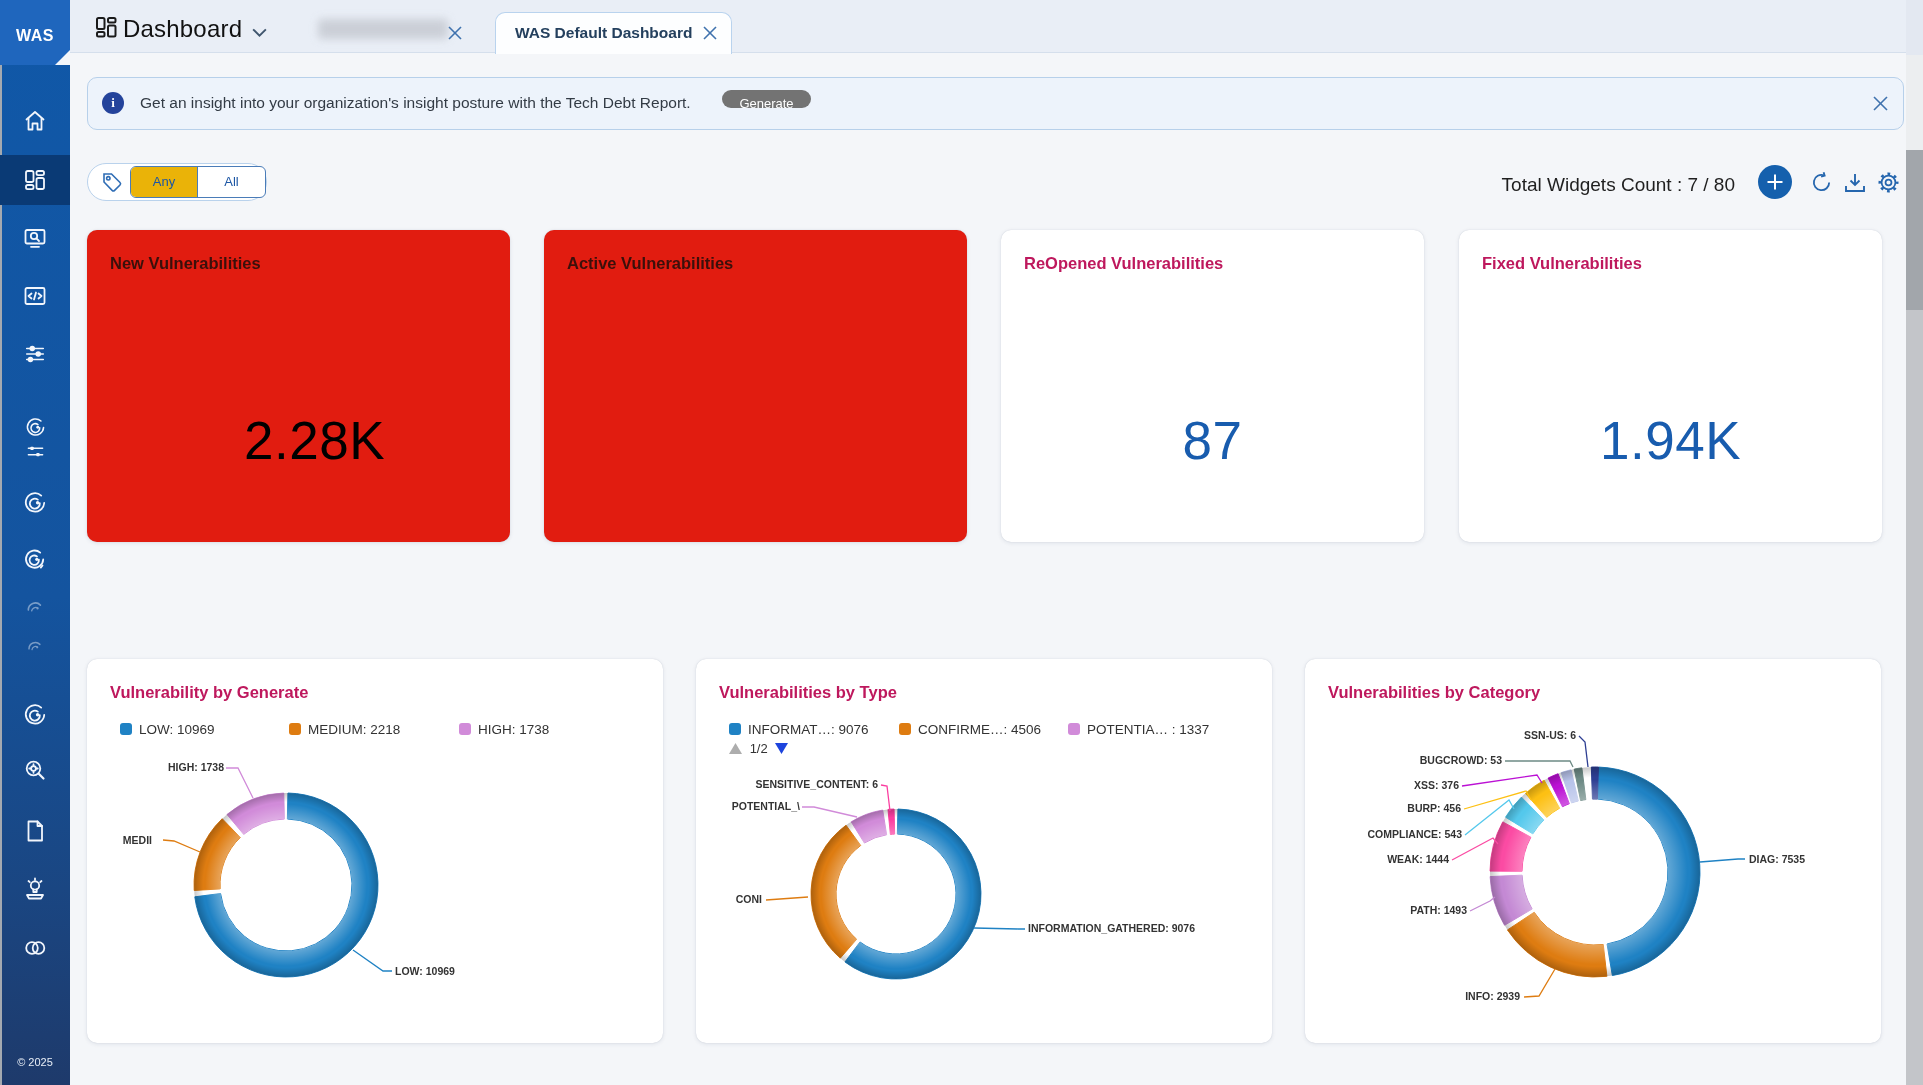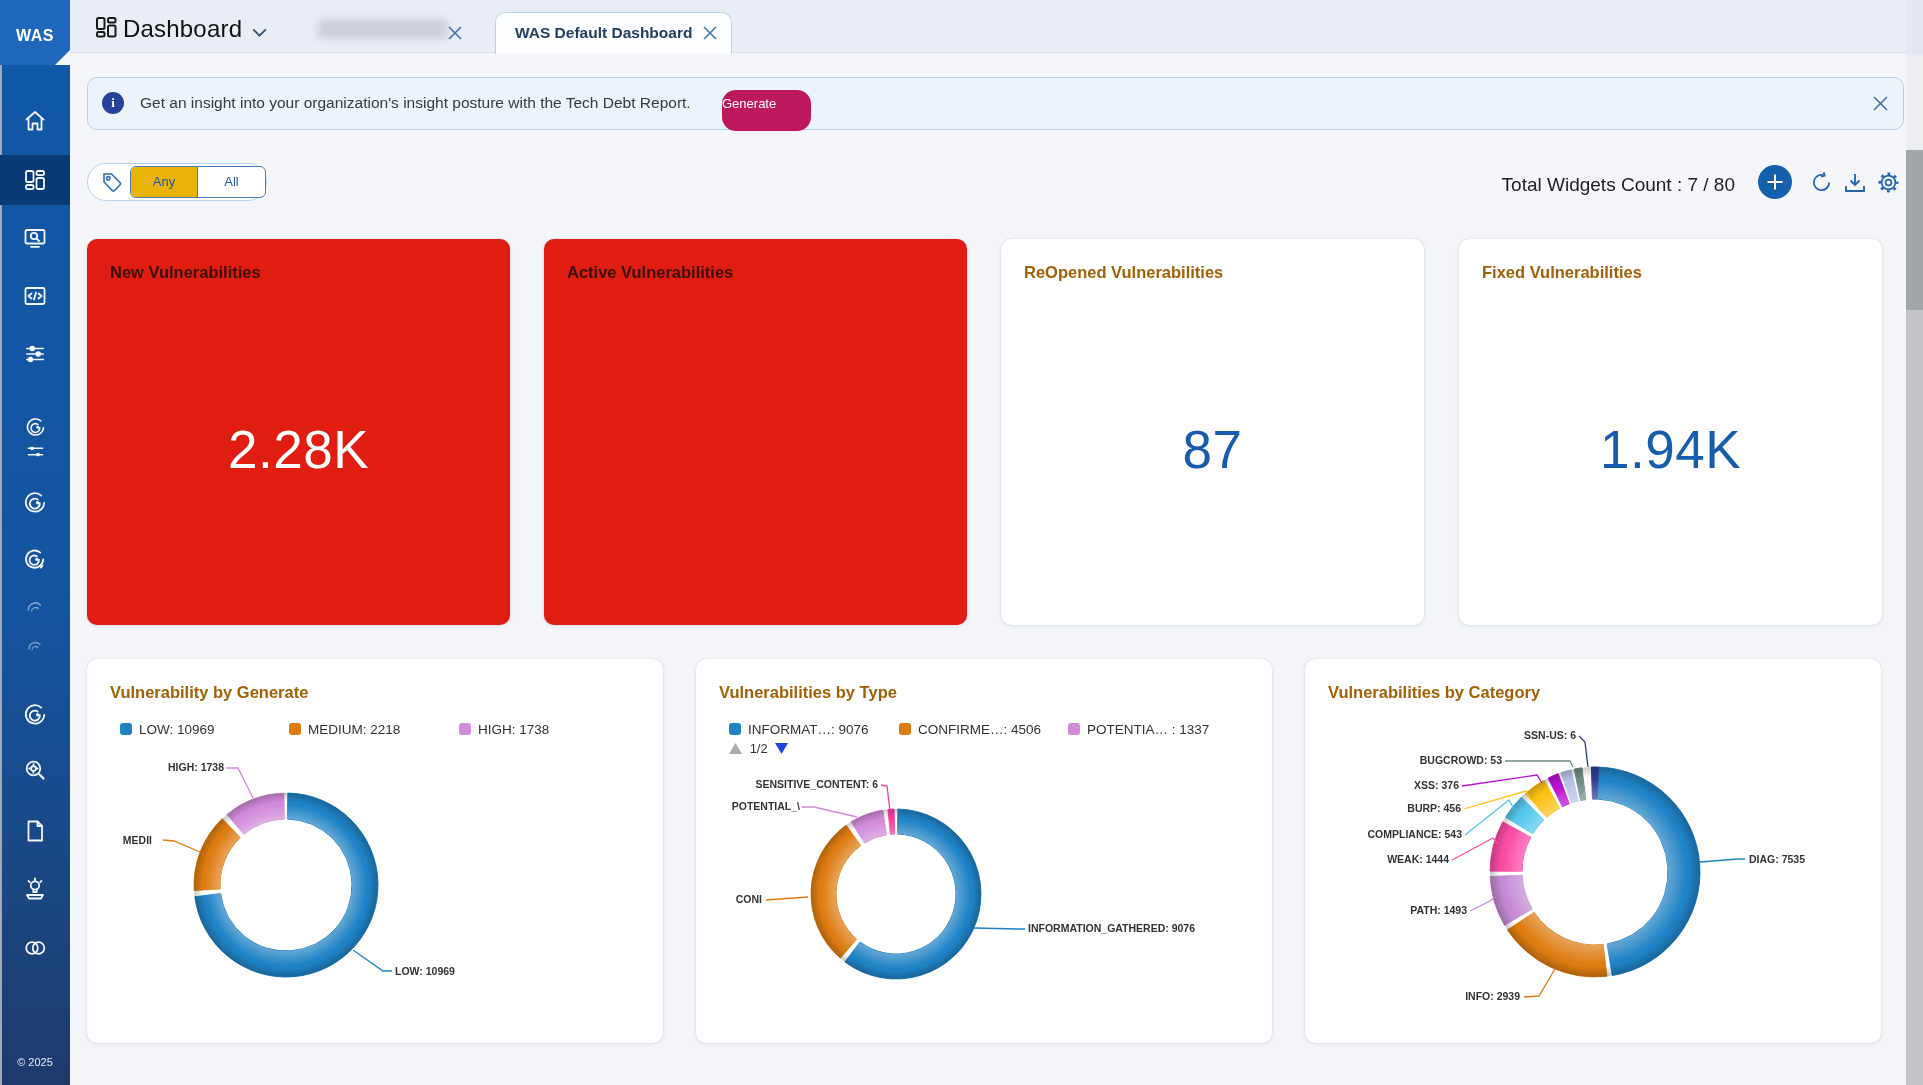--- a/index.html
+++ b/index.html
@@ -37,22 +37,22 @@
     font-weight:bold; color:#24405e; }
   #tabx2 { left:702px; top:25px; }
 
   
   #banner { left:87px; top:77px; width:1817px; height:53px; background:#edf3fb;
     border:1px solid #b7d0ea; border-radius:10px; }
   #bicon { left:102px; top:92px; width:22px; height:22px; border-radius:50%;
     background:#24439b; color:#fff; font-size:13px; font-weight:bold;
     text-align:center; line-height:22px; font-family:"Liberation Serif",serif; }
   #btext { left:140px; top:94px; font-size:15.5px; color:#333b45; }
-  #genbtn { left:722px; top:90px; width:89px; height:41px; background:#be185d;
-    border-radius:14px; color:#fff; font-size:13px; 
+  #genbtn { left:722px; top:90px; width:89px; height:18px; background:#737373;
+    border-radius:14px; color:#fff; font-size:13px; text-align:center;
     line-height:27px; }
 
   
   #filterpill { left:87px; top:163px; width:180px; height:38px; background:#fff;
     border:1px solid #b9d2ec; border-radius:19px; }
   #toggle { left:130px; top:166px; width:136px; height:32px;
     border:1.5px solid #4a7cb8; border-radius:6px; overflow:hidden;
     display:flex; background:#fff; }
   #toggle .opt { width:50%; text-align:center; line-height:29px; font-size:13px;
     color:#1c56a4; }
@@ -61,26 +61,26 @@
     color:#1f1f1f; }
   #plusbtn { left:1758px; top:165px; width:34px; height:34px; border-radius:50%;
     background:#1560ad; }
 
   
   .card { border-radius:10px; box-shadow:0 1px 4px rgba(20,40,80,0.10),0 0 1px rgba(20,40,80,0.18); }
   .redcard { background:#e11c10; }
   .whitecard { background:#fff; }
   .cardtitle { position:absolute; left:23px; top:24px; font-size:16.5px; font-weight:bold; }
   .redcard .cardtitle { color:#3b100b; }
-  .whitecard .cardtitle { color:#a16207; }
+  .whitecard .cardtitle { color:#be185d; }
   .bignum { position:absolute; left:0; width:100%; text-align:center;
     font-size:53px; letter-spacing:0.5px; }
-  .rednum { color:#ffffff; top:184px; line-height:53px; }
+  .rednum { color:#000000; top:184px; line-height:53px;margin-left:16px; }
   .bluenum { color:#185cae; top:184px; line-height:53px; }
-  .r1 { top:239px; width:423px; height:386px; }
+  .r1 { top:230px; width:423px; height:312px; }
   .r2 { top:659px; width:576px; height:384px; }
 
   
   .legend { position:absolute; top:63px; left:23px; font-size:13.5px; color:#333; }
   .legend .item { position:absolute; top:0; white-space:nowrap; }
   .dot { display:inline-block; width:12px; height:12px; border-radius:3px;
     margin-right:7px; vertical-align:-1px; }
   .pager { position:absolute; left:32px; top:82px; font-size:13px; color:#333; }
 
   

